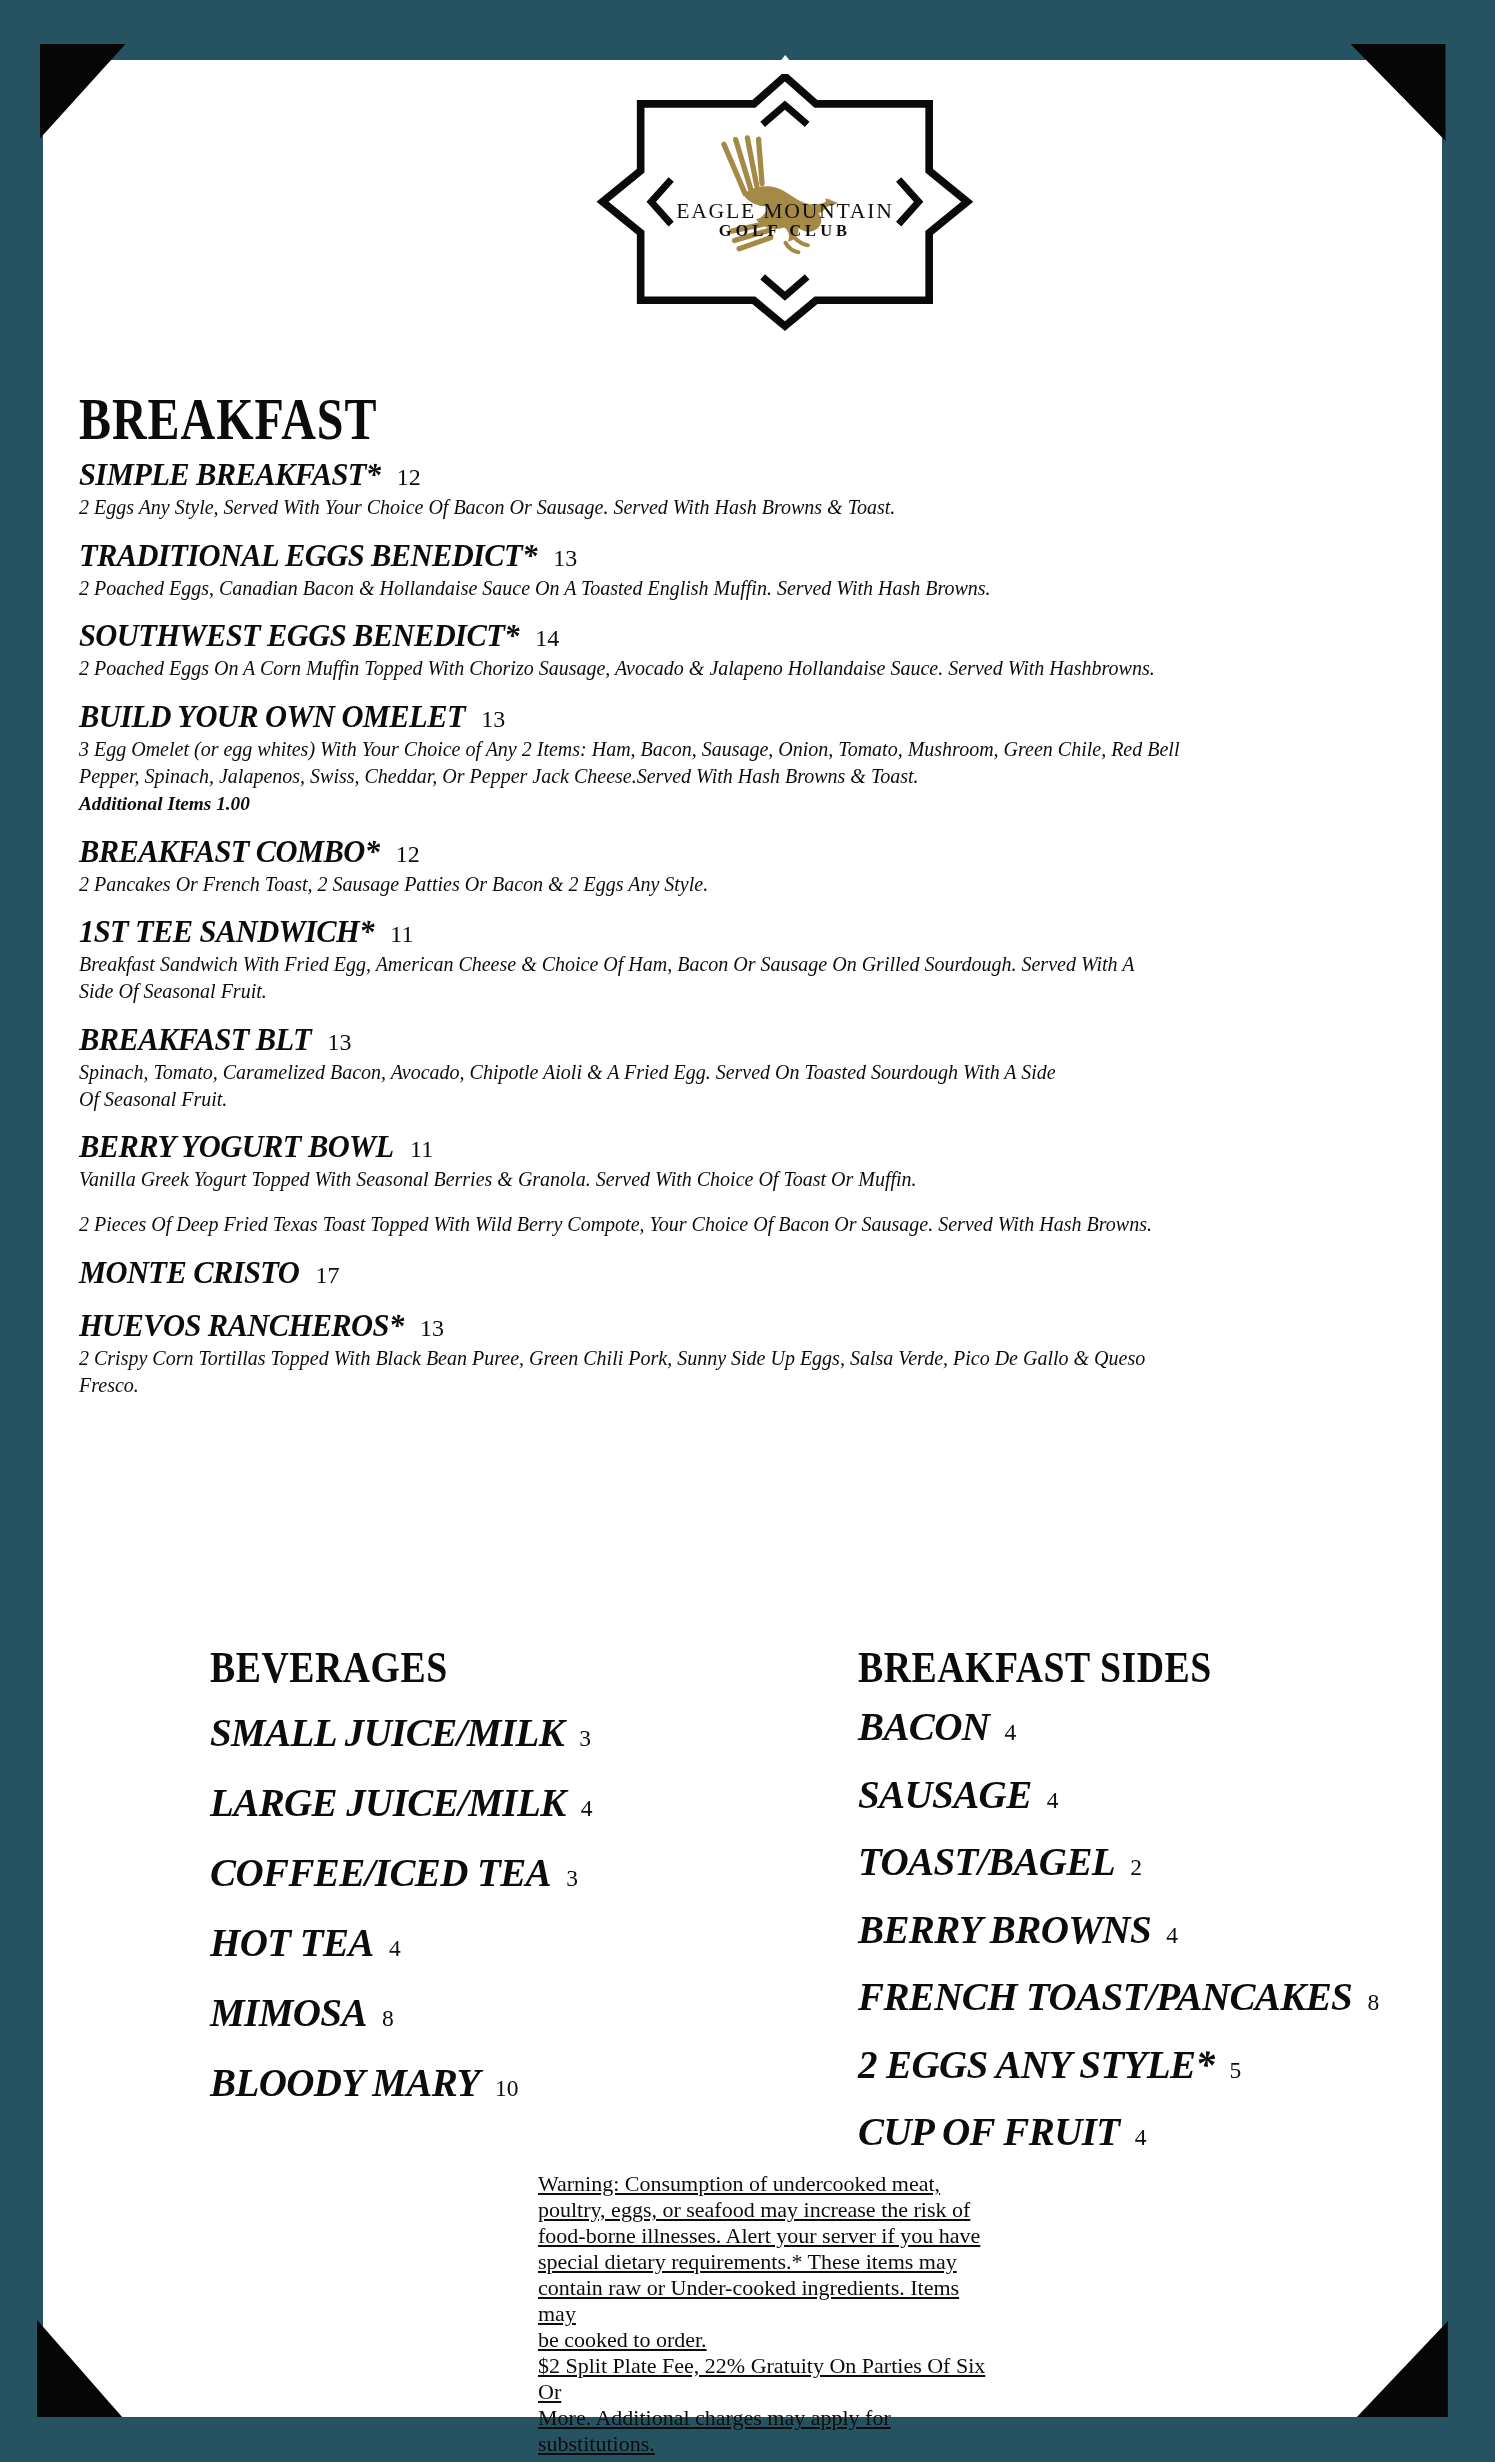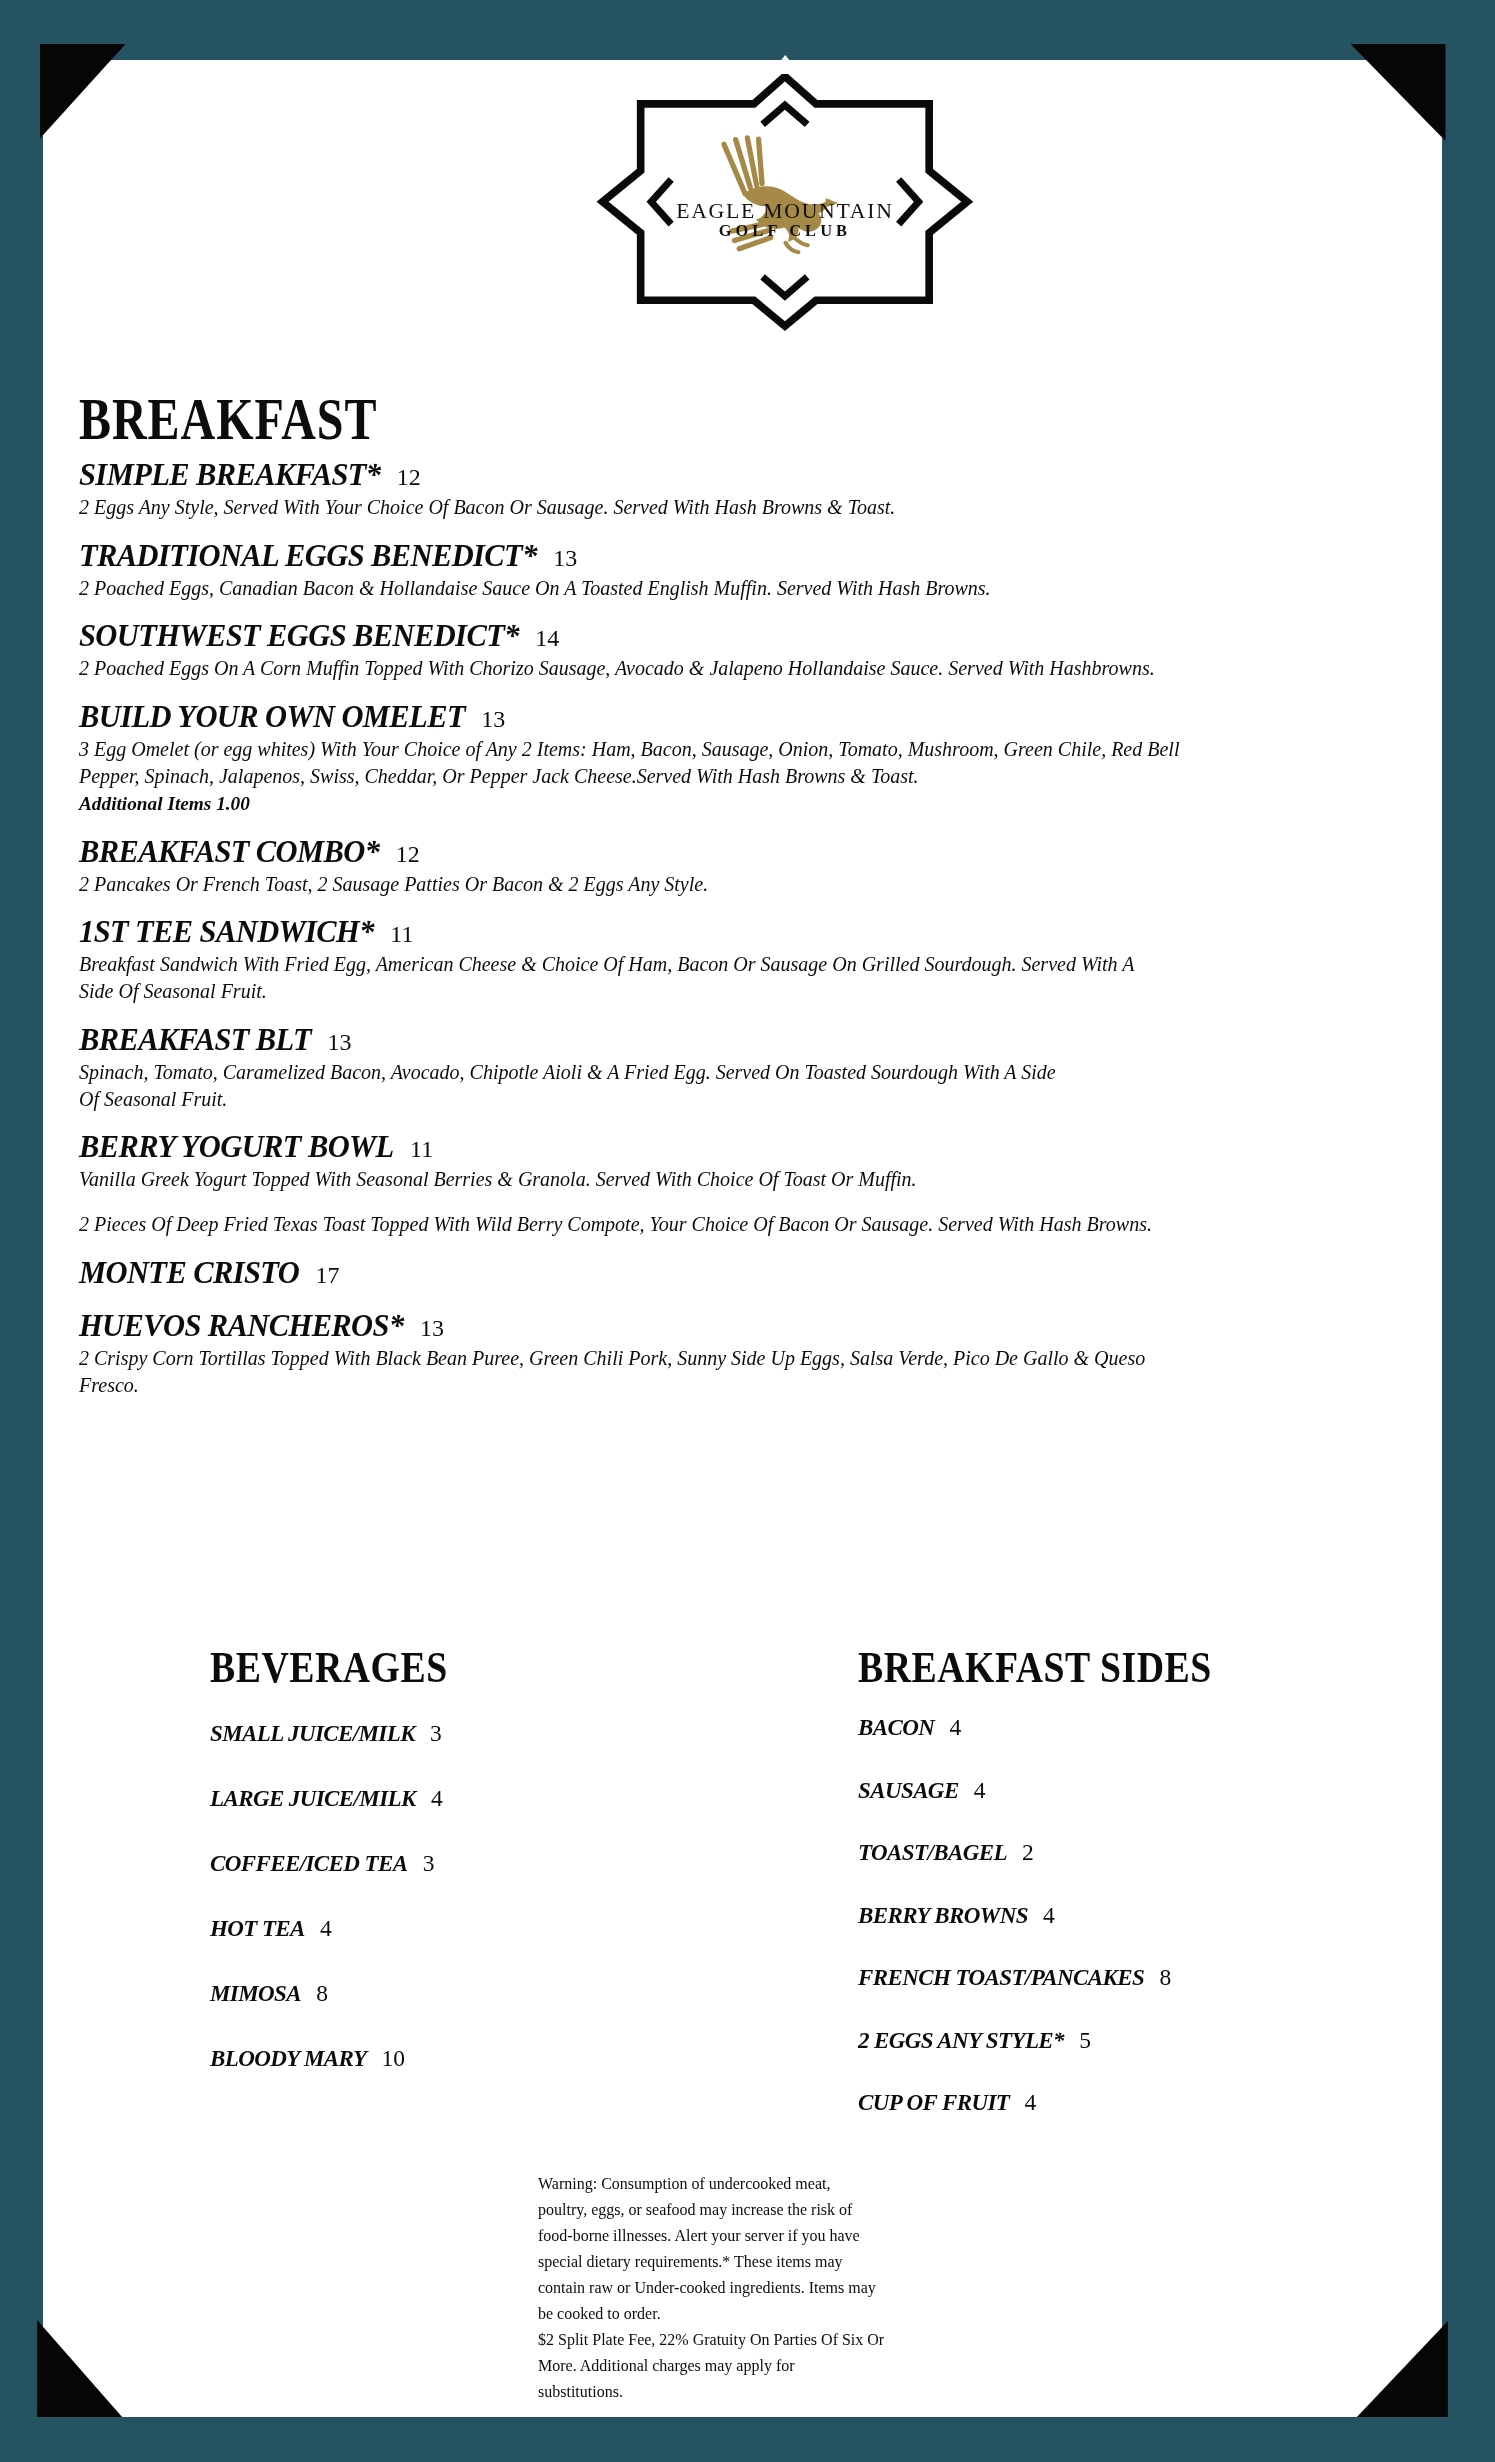--- a/index.html
+++ b/index.html
@@ -49,26 +49,26 @@
   .col.sides{left:815px;}
   .col h2{
     margin:0;font-size:45px;line-height:48px;font-weight:700;letter-spacing:0.6px;
     transform:scaleX(.84);transform-origin:left center;white-space:nowrap;
   }
   .col.bev h2{margin-bottom:25px;}
   .col.sides h2{margin-bottom:19px;}
   .line{line-height:34px;white-space:nowrap;}
   .col.bev .line{margin-bottom:26px;}
   .col.sides .line{margin-bottom:23.5px;}
-  .line .name{font-size:23px;font-style:italic;font-weight:700;letter-spacing:-0.6px;}
+  .line .name{font-size:39px;font-style:italic;font-weight:700;letter-spacing:-0.6px;}
   .line .price{font-size:23.5px;font-weight:400;margin-left:15.2px;}
 
   .warning{
     position:absolute;left:495px;top:2111px;width:457px;
-    font-size:16px;line-height:26px;white-space:pre-line;
+    font-size:22px;line-height:26px;white-space:pre-line;text-decoration:underline;
   }
 </style>
 </head>
 <body>
 
 <div class="card">
   <div class="corner tl"></div>
   <div class="corner tr"></div>
   <div class="corner bl"></div>
   <div class="corner br"></div>

